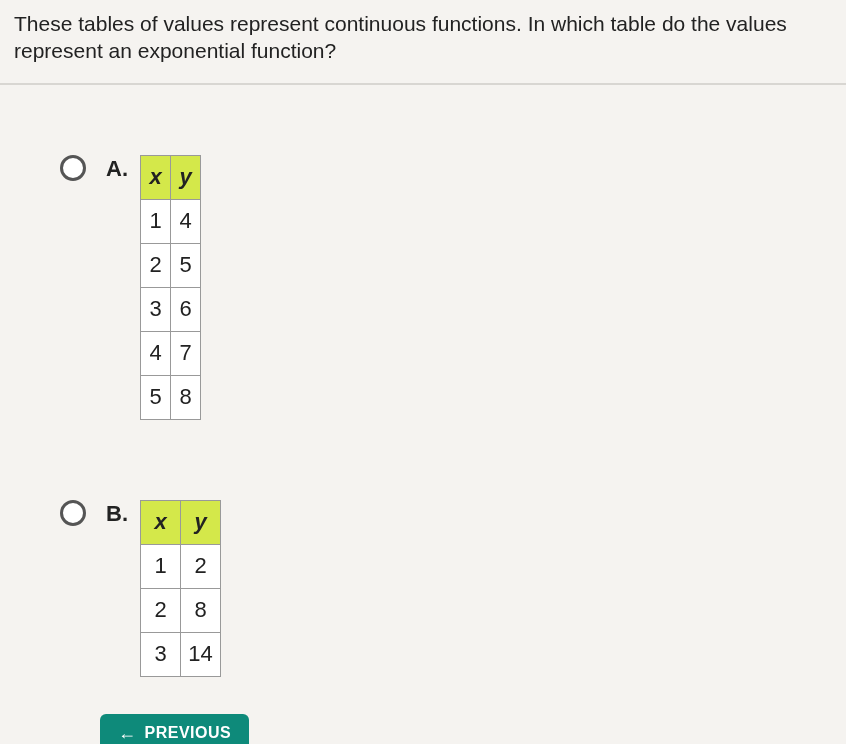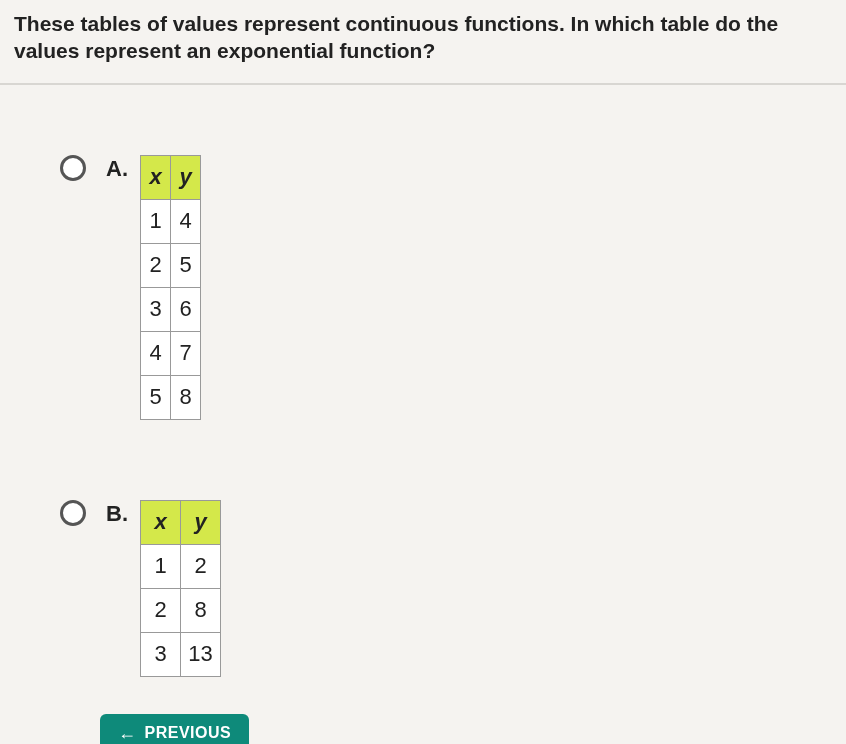--- a/index.html
+++ b/index.html
@@ -11,21 +11,20 @@
     overflow: hidden;
     position: relative;
     color: #222;
   }
   .question {
     padding: 10px 14px 18px 14px;
     font-size: 21px;
     line-height: 1.3;
     color: #222;
     border-bottom: 2px solid #d8d6d2;
-    font-weight: bold;
   }
   .options {
     padding: 70px 0 0 60px;
   }
   .option {
     display: flex;
     align-items: flex-start;
     margin-bottom: 80px;
   }
   .radio {
@@ -136,21 +135,21 @@
         <tr>
           <td>1</td>
           <td>2</td>
         </tr>
         <tr>
           <td>2</td>
           <td>8</td>
         </tr>
         <tr>
           <td>3</td>
-          <td>13</td>
+          <td>14</td>
         </tr>
       </tbody>
         </table>
     </div>
   </div>
 
 </div>
 
 <div class="prev-btn">
   <span class="arrow">←</span>

